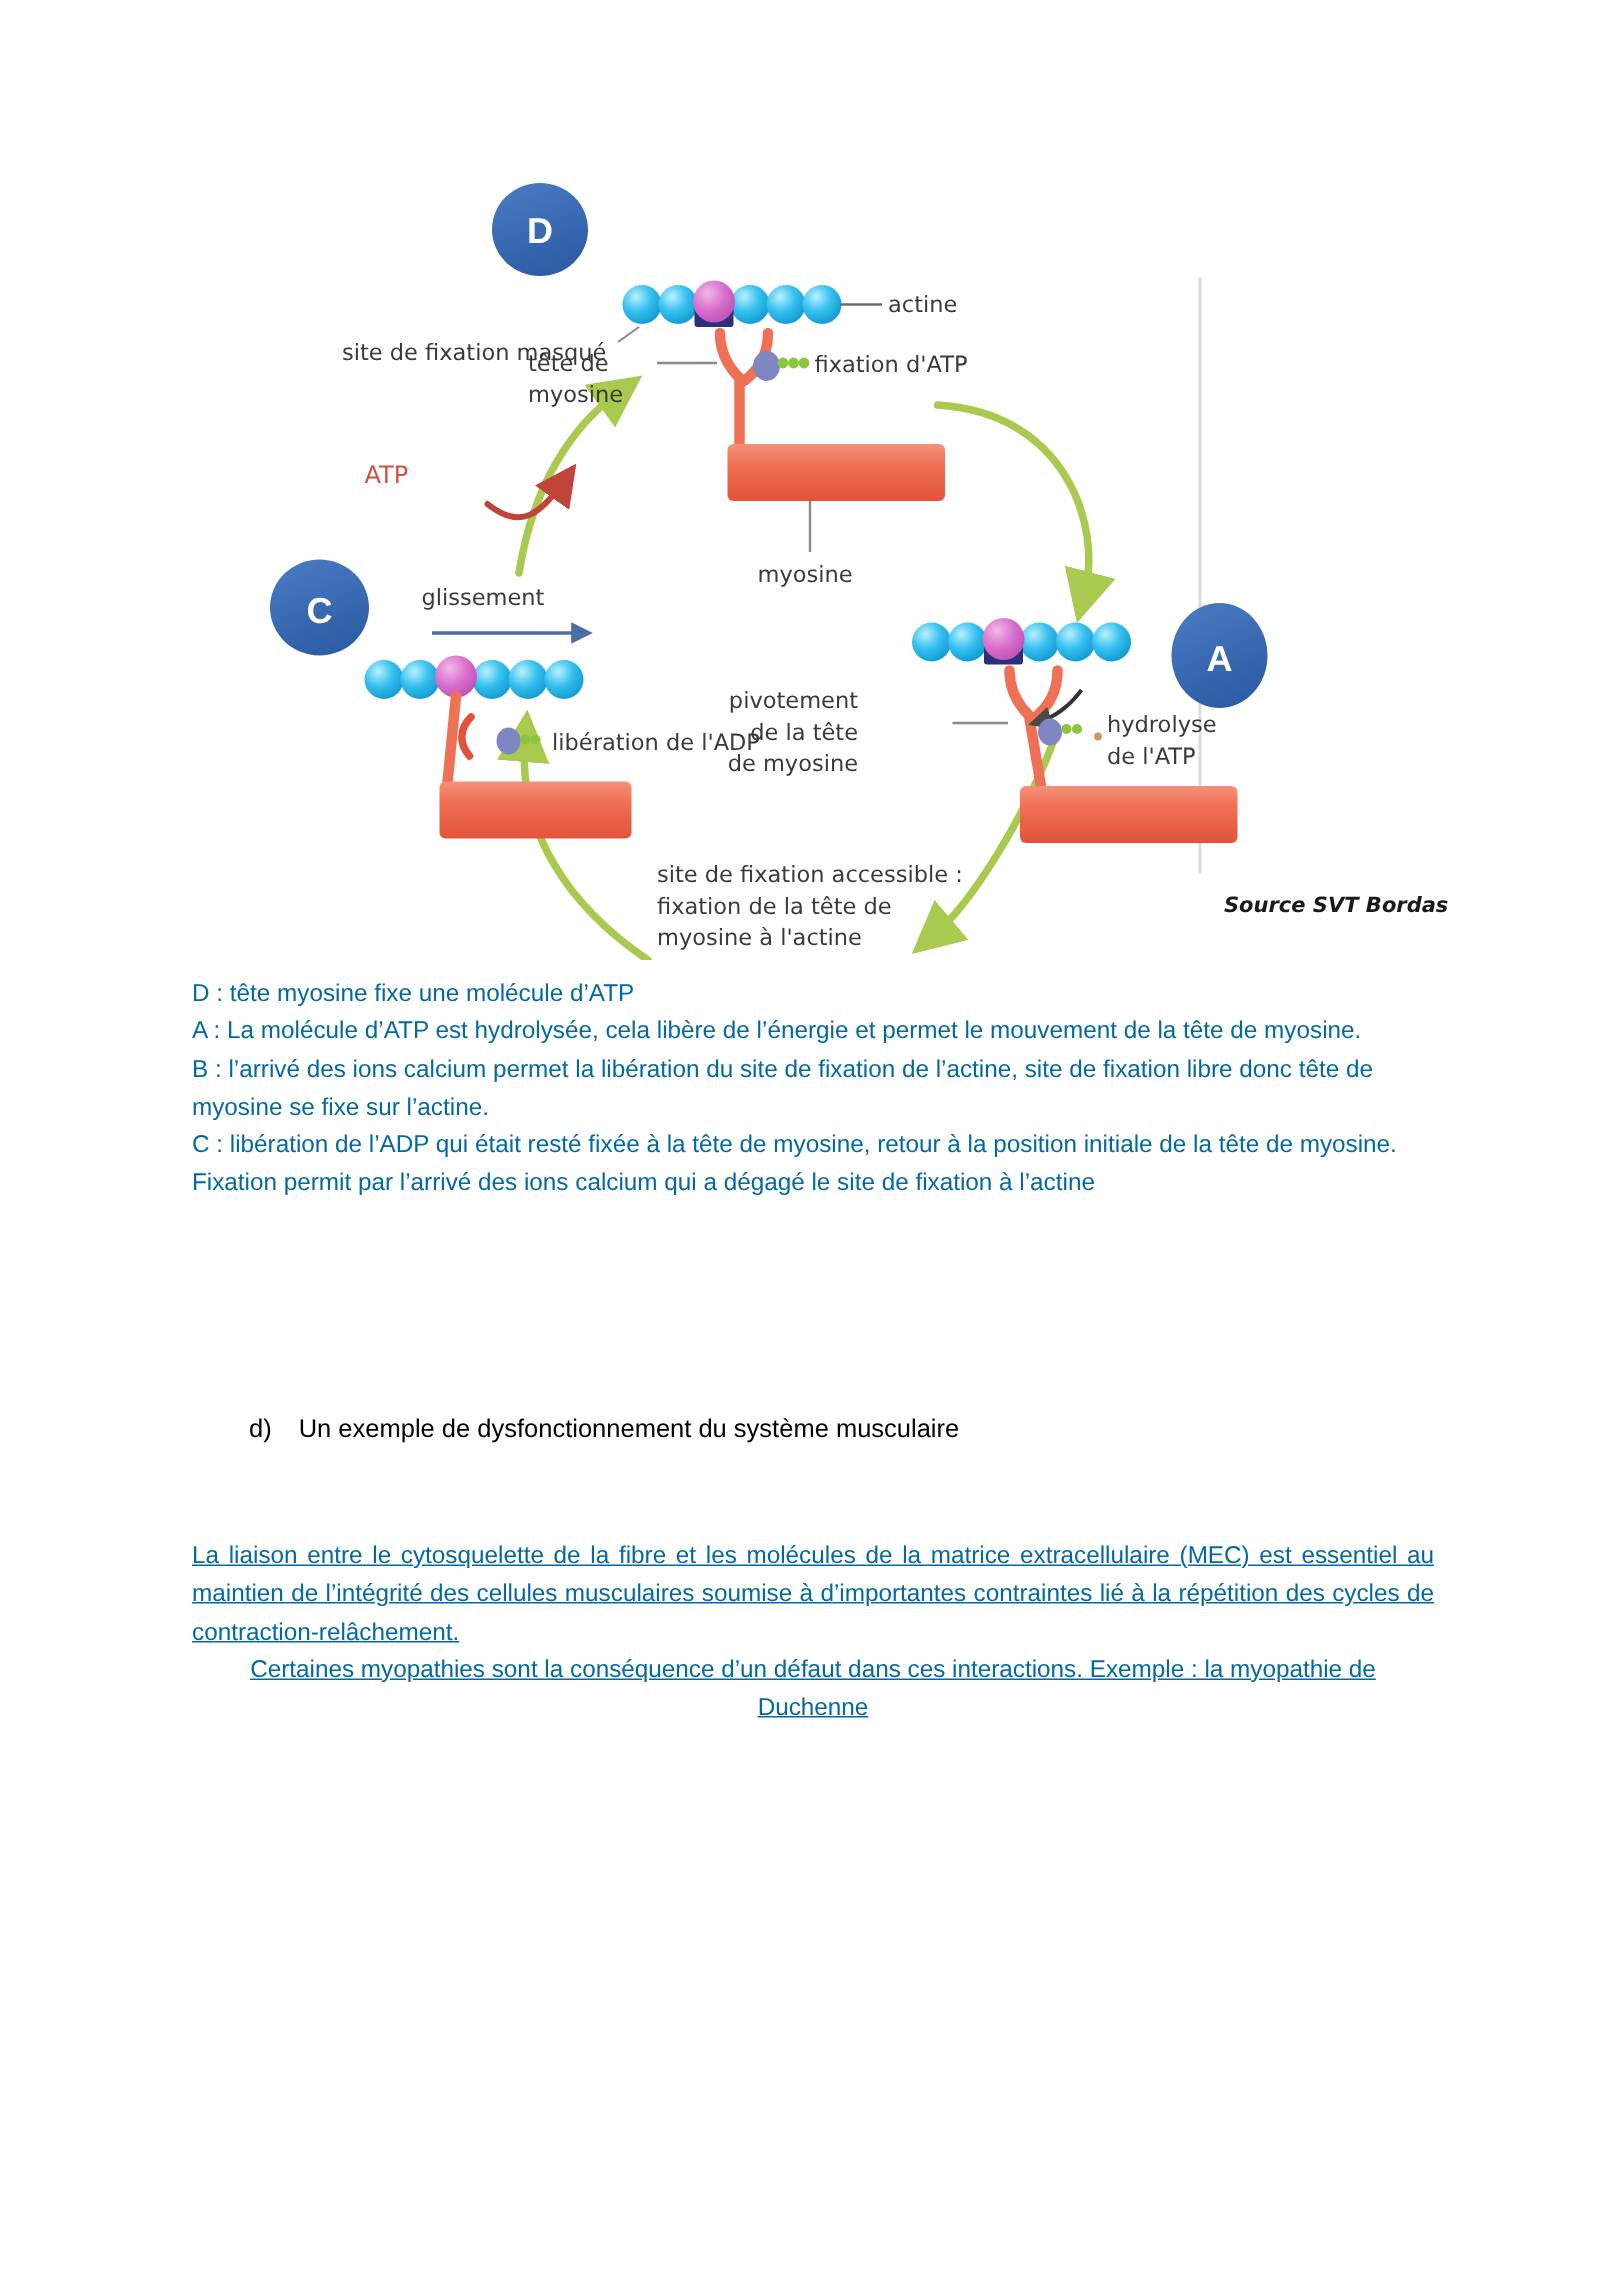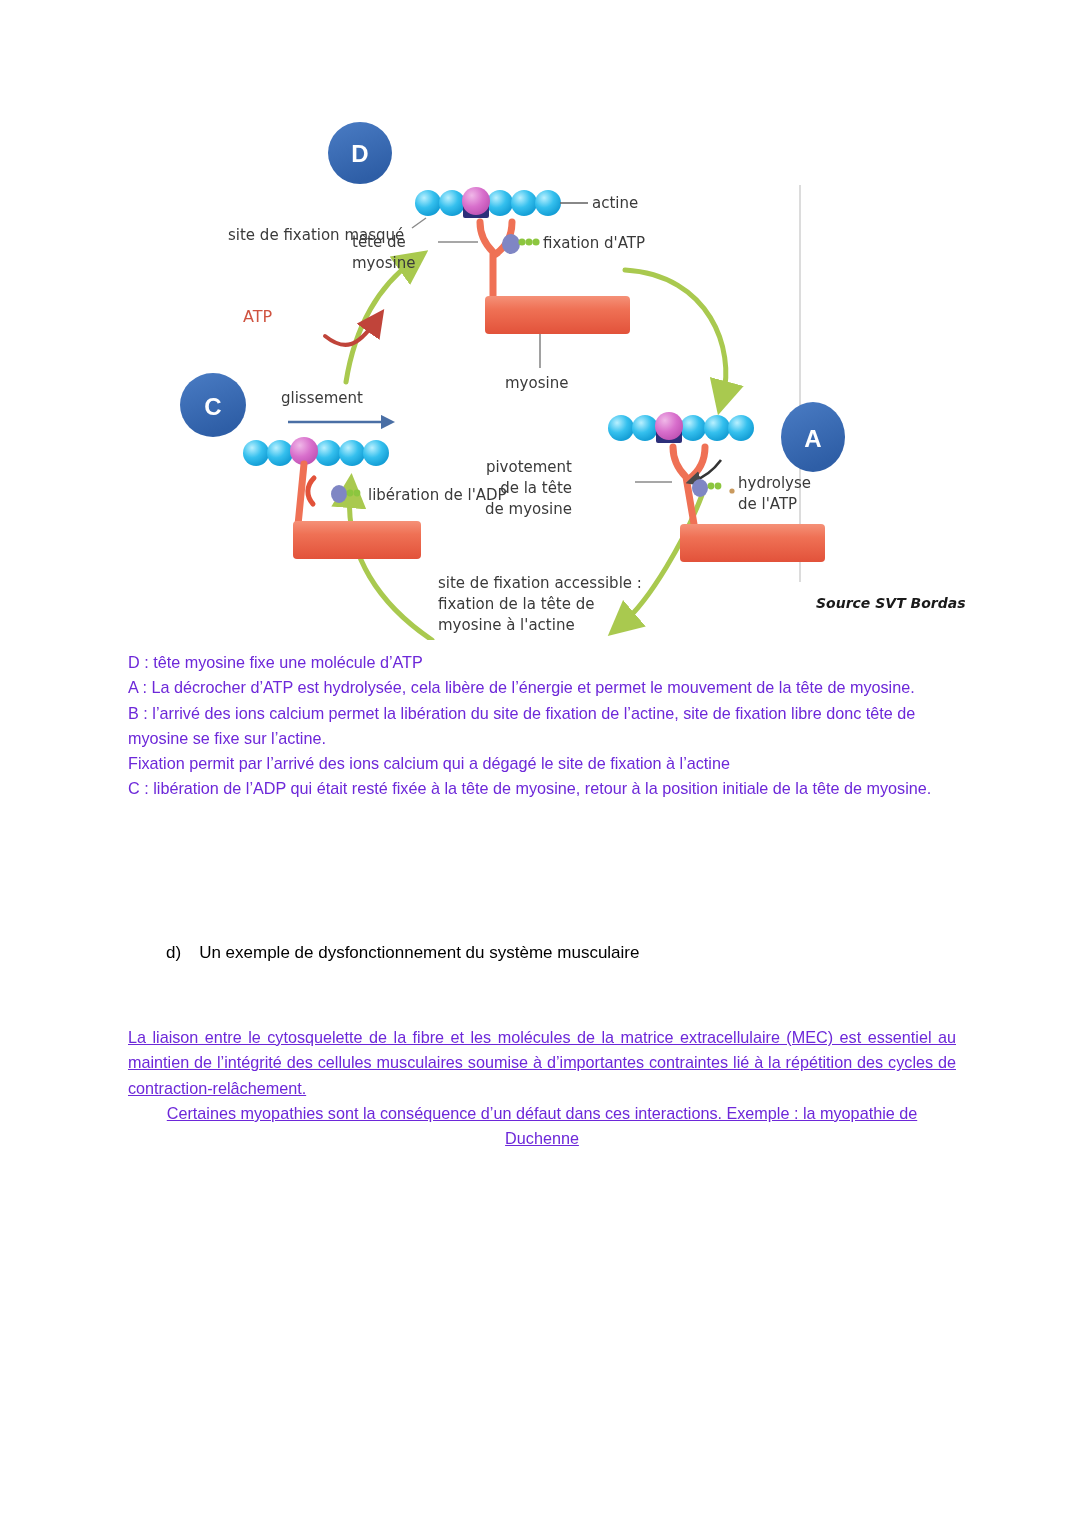--- a/index.html
+++ b/index.html
@@ -48,21 +48,21 @@
     font-size: 14px;
   }
 
   
   .textblock {
     position: absolute;
     left: 128px;
     width: 828px;
     font-size: 16.2px;
     line-height: 25.3px;
-    color: #6d28d9;
+    color: #0369a1;
     font-family: "Liberation Sans", sans-serif;
   }
   #notes-block { top: 650px; }
   #notes-block p { margin: 0; }
 
   #heading-block {
     position: absolute;
     left: 128px;
     top: 940px;
     width: 828px;
@@ -270,24 +270,24 @@
       <ellipse cx="33" cy="305" rx="33" ry="32" fill="url(#gCirc)"></ellipse>
       <text class="circle-letter" x="33" y="315" font-size="24">C</text>
     </g>
 
     <text class="src-note" x="636" y="508">Source SVT Bordas</text>
   </svg>
 </div>
 
 <div class="textblock" id="notes-block">
   <p>D : tête myosine fixe une molécule d’ATP</p>
-  <p>A : La décrocher d’ATP est hydrolysée, cela libère de l’énergie et permet le mouvement de la tête de myosine.</p>
+  <p>A : La molécule d’ATP est hydrolysée, cela libère de l’énergie et permet le mouvement de la tête de myosine.</p>
   <p>B : l’arrivé des ions calcium permet la libération du site de fixation de l’actine, site de fixation libre donc tête de myosine se fixe sur l’actine.</p>
+  <p>C : libération de l’ADP qui était resté fixée à la tête de myosine, retour à la position initiale de la tête de myosine.</p>
   <p>Fixation permit par l’arrivé des ions calcium qui a dégagé le site de fixation à l’actine</p>
-  <p>C : libération de l’ADP qui était resté fixée à la tête de myosine, retour à la position initiale de la tête de myosine.</p>
 </div>
 
 <div id="heading-block">
   <div class="heading-row">
     <span class="marker">d)</span>
     <span>Un exemple de dysfonctionnement du système musculaire</span>
   </div>
 </div>
 
 <div class="textblock" id="body-block">

